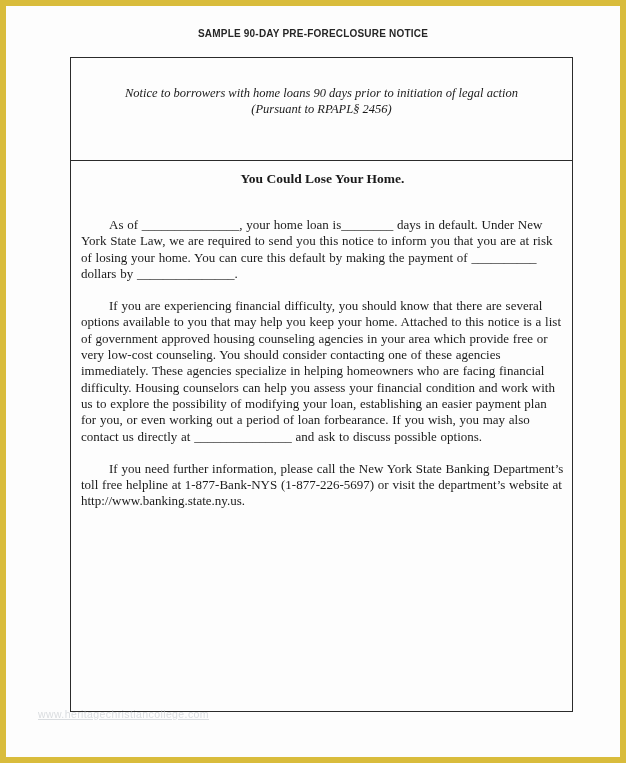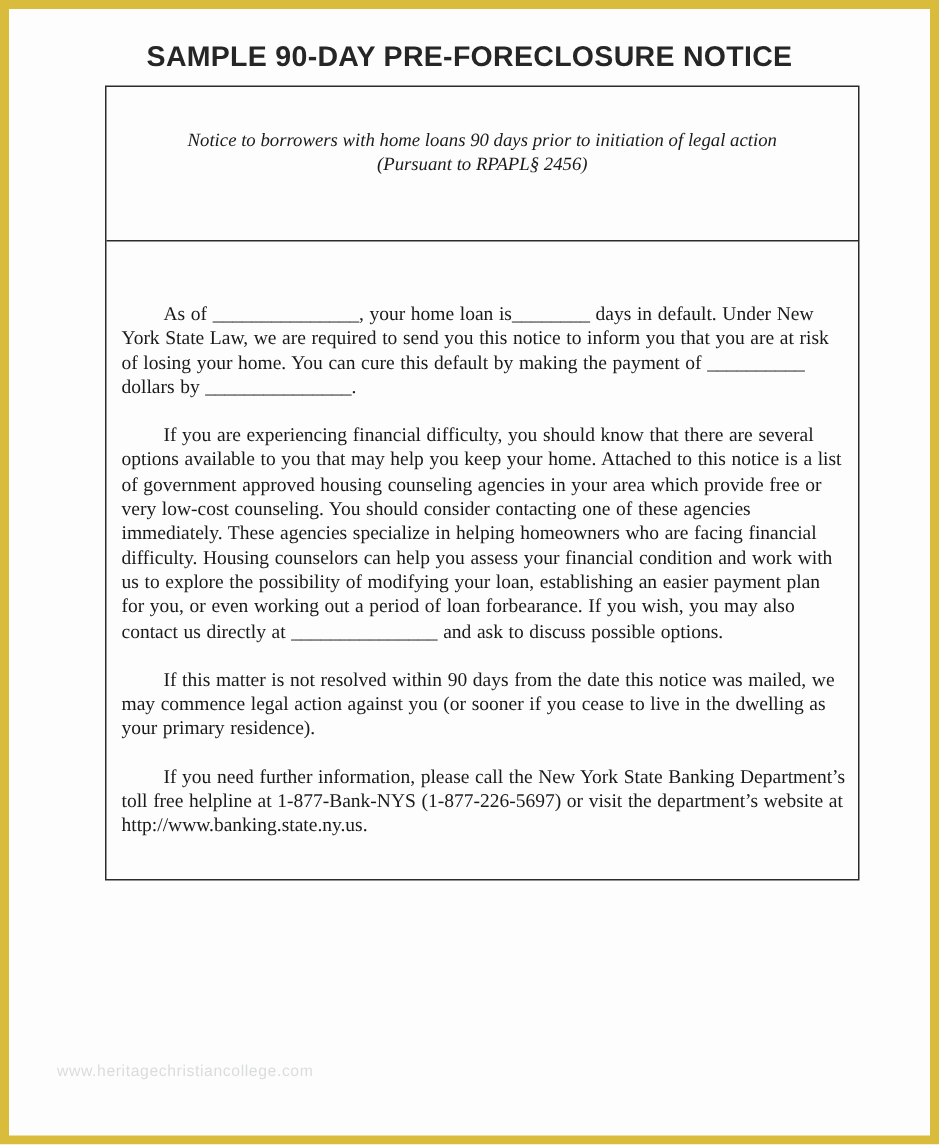--- a/index.html
+++ b/index.html
@@ -17,32 +17,32 @@
   }
 
   .page-title {
     position: absolute;
     top: 22px;
     left: 0;
     width: 100%;
     margin: 0;
     text-align: center;
     font-family: "Liberation Sans", sans-serif;
-    font-size: 19px;
+    font-size: 10px;
     font-weight: bold;
     letter-spacing: 0.2px;
     color: #262626;
   }
 
   .notice-box {
     position: absolute;
     left: 64px;
     top: 51px;
     width: 503px;
-    height: 530px;
+    height: 655px;
     box-sizing: border-box;
     border: 1px solid var(--box-border, #2B2B2B);
     background: transparent;
   }
 
   .box-header {
     box-sizing: border-box;
     height: 103px;
     border-bottom: 1px solid var(--box-border, #2B2B2B);
     padding-top: 27px;
@@ -78,44 +78,45 @@
   .watermark {
     position: absolute;
     left: 32px;
     top: 702px;
     font-family: "Liberation Sans", sans-serif;
     font-size: 10.5px;
     letter-spacing: 0.4px;
     color: var(--watermark, #BDC2C7);
     opacity: 0.55;
     white-space: nowrap;
+    text-decoration: underline;
   }
 </style>
 </head>
 <body>
 
 <div class="page" style="--frame-border: #D9BC3C; --background: #FDFDFD; --box-border: #2B2B2B; --text: #1A1A1A; --watermark: #BDC2C7;">
 
   <h1 class="page-title">SAMPLE 90-DAY PRE-FORECLOSURE NOTICE</h1>
 
   <div class="notice-box">
 
     <div class="box-header">
       <p>Notice to borrowers with home loans 90 days prior to initiation of legal action</p>
       <p>(Pursuant to RPAPL§ 2456)</p>
     </div>
 
     <div class="box-body">
 
       <div class="warning-heading">
+        <p>You Could Lose Your Home.</p>
       </div>
 
       <p class="para">As of _______________, your home loan is________ days in default.  Under New York State Law, we are required to send you this notice to inform you that you are at risk of losing your home. You can cure this default by making the payment of __________ dollars by _______________.</p>
       <p class="para">If you are experiencing financial difficulty, you should know that there are several options available to you that may help you keep your home.  Attached to this notice is a list of government approved housing counseling agencies in your area which provide free or very low-cost counseling.  You should consider contacting one of these agencies immediately.  These agencies specialize in helping homeowners who are facing financial difficulty.  Housing counselors can help you assess your financial condition and work with us to explore the possibility of modifying your loan, establishing an easier payment plan for you, or even working out a period of loan forbearance.  If you wish, you may also contact us directly at _______________ and ask to discuss possible options.</p>
-      <p class="para">If this matter is not resolved within 90 days from the date this notice was mailed, we may commence legal action against you (or sooner if you cease to live in the dwelling as your primary residence).</p>
       <p class="para">If you need further information, please call the New York State Banking Department’s toll free helpline at 1-877-Bank-NYS (1-877-226-5697) or visit the department’s website at http://www.banking.state.ny.us.</p>
 
     </div>
   </div>
 
   <div class="watermark">www.heritagechristiancollege.com</div>
 
 </div>
 
 </body></html>

